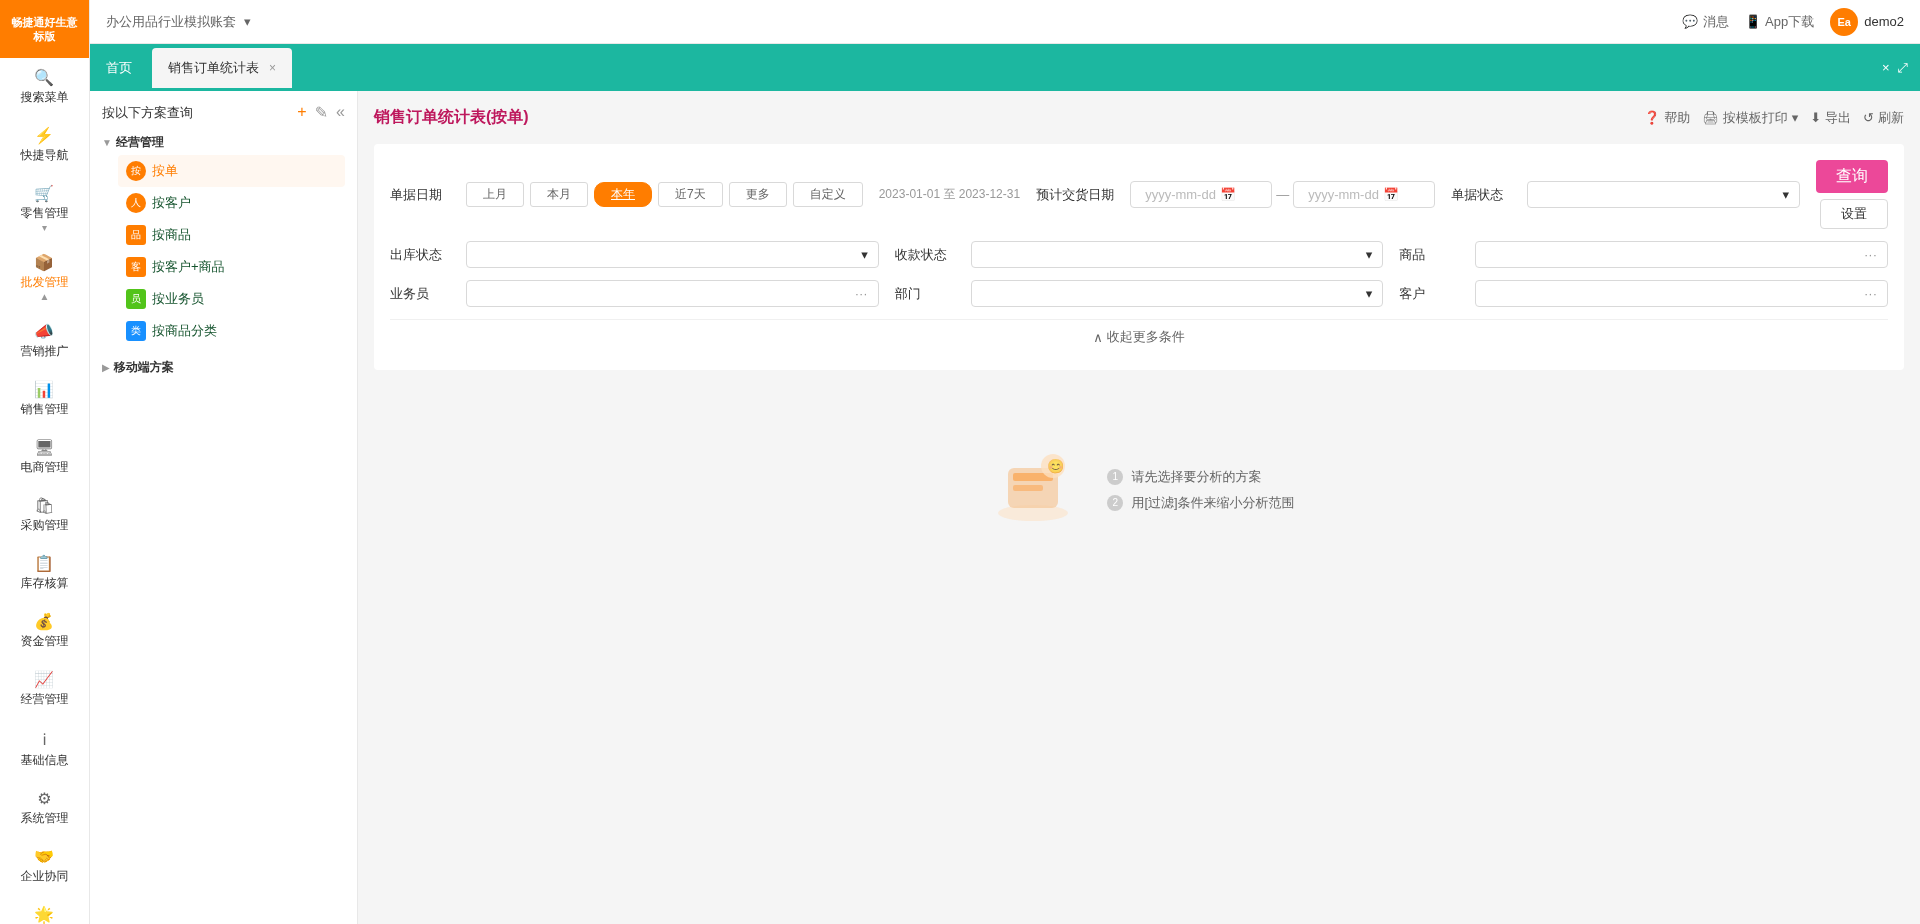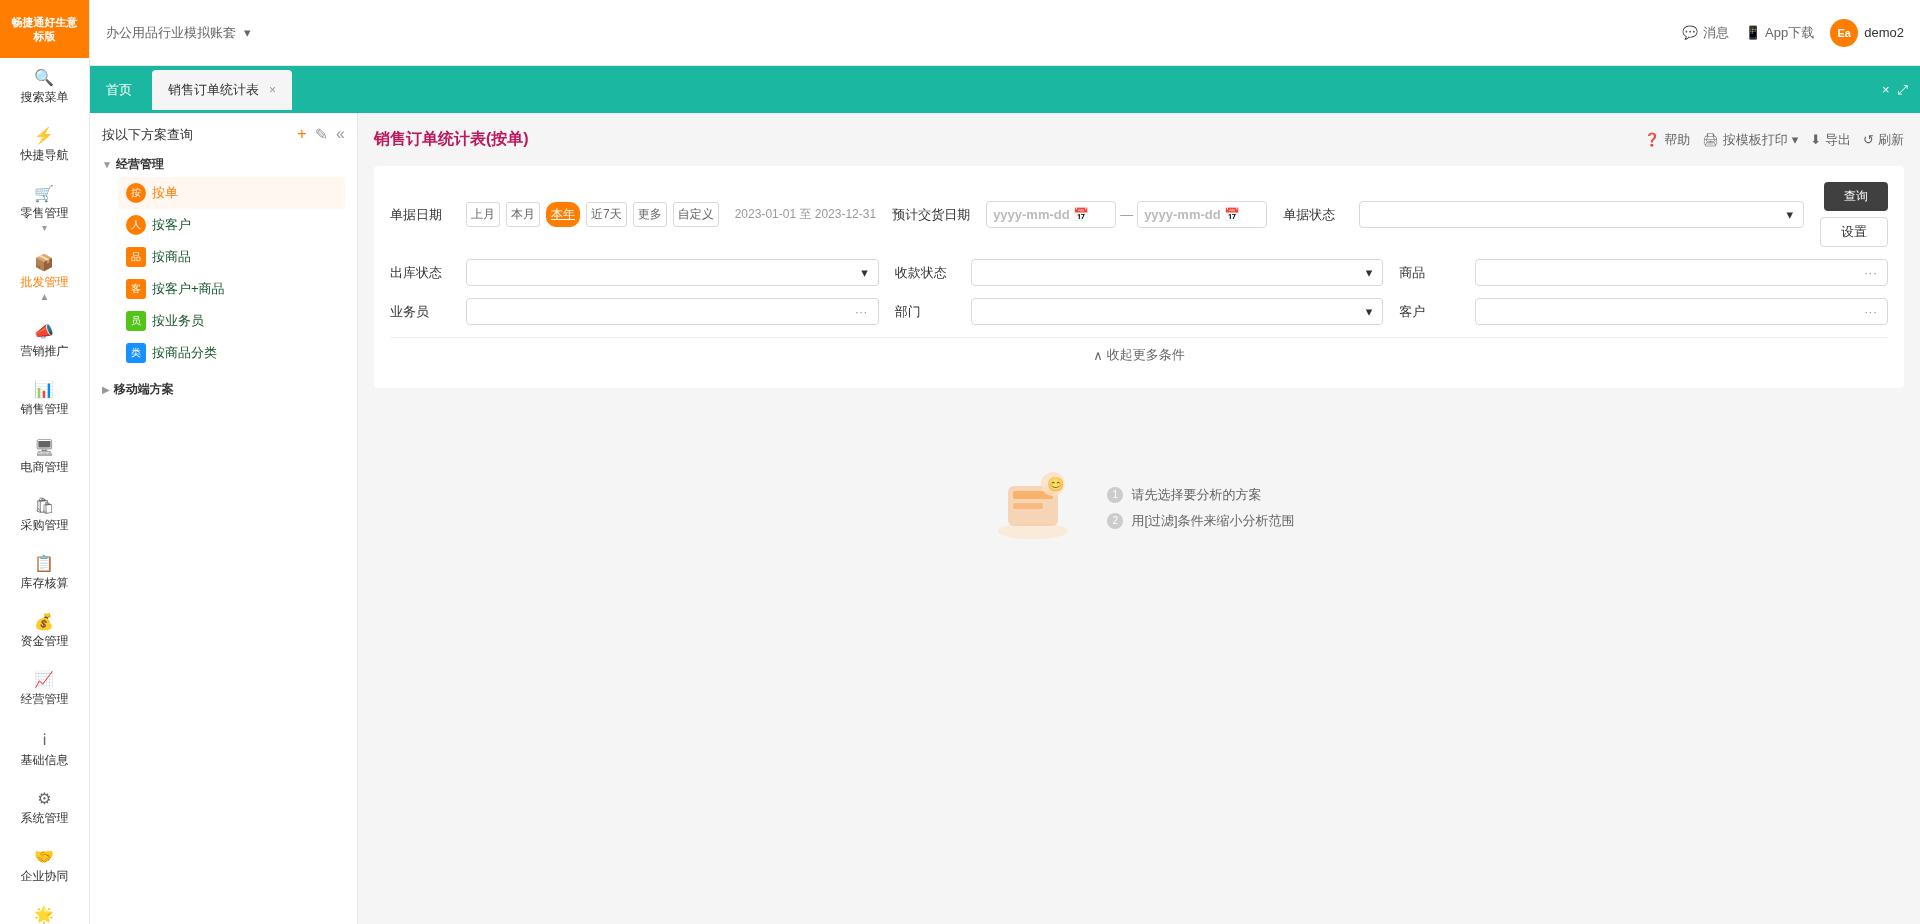--- a/index.html
+++ b/index.html
@@ -14,21 +14,21 @@
     .sidebar-item-label { font-size: 12px; color: #333; margin-top: 2px; }
     .sidebar-item-label.active { color: #ff7d00; }
     .sidebar-item-icon { font-size: 16px; color: #666; }
     .sidebar-item-icon.active { color: #ff7d00; }
     .sidebar-arrow { font-size: 10px; color: #999; }
 
     
     .main { flex: 1; display: flex; flex-direction: column; height: 924px; overflow: hidden; }
 
     
-    .topbar { height: 66px; background: #fff; border-bottom: 1px solid #e8e8e8; display: flex; align-items: center; padding: 0 16px; justify-content: space-between; flex-shrink: 0; }
+    .topbar { height: 44px; background: #fff; border-bottom: 1px solid #e8e8e8; display: flex; align-items: center; padding: 0 16px; justify-content: space-between; flex-shrink: 0; }
     .topbar-left { display: flex; align-items: center; gap: 8px; }
     .topbar-title { font-size: 13px; color: #666; }
     .topbar-dropdown { font-size: 13px; color: #666; cursor: pointer; }
     .topbar-right { display: flex; align-items: center; gap: 16px; }
     .topbar-icon-group { display: flex; align-items: center; gap: 4px; cursor: pointer; color: #666; font-size: 13px; }
     .topbar-user { display: flex; align-items: center; gap: 6px; cursor: pointer; }
     .topbar-avatar { width: 28px; height: 28px; border-radius: 50%; background: #ff7d00; display: flex; align-items: center; justify-content: center; color: #fff; font-size: 11px; font-weight: bold; }
     .topbar-username { font-size: 13px; color: #333; }
 
     
@@ -71,39 +71,39 @@
     .page-header { display: flex; align-items: center; justify-content: space-between; margin-bottom: 16px; }
     .page-title { font-size: 16px; font-weight: bold; color: #be185d; }
     .page-actions { display: flex; align-items: center; gap: 12px; }
     .action-btn { display: flex; align-items: center; gap: 4px; cursor: pointer; color: #666; font-size: 13px; }
 
     
     .filter-section { background: #fff; border-radius: 4px; padding: 16px; margin-bottom: 8px; }
     .filter-row { display: flex; align-items: center; gap: 16px; margin-bottom: 12px; flex-wrap: wrap; }
     .filter-label { font-size: 13px; color: #333; white-space: nowrap; min-width: 60px; }
     .filter-date-group { display: flex; align-items: center; gap: 6px; }
-    .date-btn { padding: 3px 4px; border: 1px solid #d9d9d9; border-radius: 3px; cursor: pointer; font-size: 12px; color: #666; background: #fff; }
+    .date-btn { padding: 3px 16px; border: 1px solid #d9d9d9; border-radius: 3px; cursor: pointer; font-size: 12px; color: #666; background: #fff; }
     .date-btn.active { background: #ff7d00; color: #fff; border-color: #ff7d00; border-radius: 10px; text-decoration: underline; }
     .date-range { font-size: 12px; color: #999; }
     .filter-select { flex: 1; border: 1px solid #d9d9d9; border-radius: 4px; padding: 5px 10px; font-size: 13px; color: #333; background: #fff; display: flex; align-items: center; justify-content: space-between; cursor: pointer; min-width: 160px; }
     .filter-select-placeholder { color: #bbb; }
     .filter-dots { color: #999; cursor: pointer; }
-    .filter-date-input { border: 1px solid #d9d9d9; border-radius: 4px; padding: 5px 6px; font-size: 13px; color: #bbb; background: #fff; width: 130px; display: flex; align-items: center; gap: 4px; font-weight: bold; }
+    .filter-date-input { border: 1px solid #d9d9d9; border-radius: 4px; padding: 5px 14px; font-size: 13px; color: #bbb; background: #fff; width: 142px; display: flex; align-items: center; gap: 4px; }
     .filter-dash { color: #999; }
     .collapse-bar { display: flex; align-items: center; justify-content: center; padding: 8px 0; cursor: pointer; color: #666; font-size: 13px; gap: 4px; border-top: 1px solid #f0f0f0; margin-top: 4px; }
 
     
     .empty-state { display: flex; align-items: center; justify-content: center; flex-direction: row; gap: 24px; padding: 60px 0; }
     .empty-tips { display: flex; flex-direction: column; gap: 8px; }
     .empty-tip { display: flex; align-items: center; gap: 8px; font-size: 13px; color: #666; }
     .tip-num { width: 16px; height: 16px; border-radius: 50%; background: #ccc; color: #fff; font-size: 10px; display: flex; align-items: center; justify-content: center; flex-shrink: 0; }
 
     
     .query-section { display: flex; flex-direction: column; align-items: flex-end; gap: 6px; }
-    .btn-query { background: #404040; color: #fff; border: none; padding: 6px 20px; border-radius: 4px; cursor: pointer; font-size: 12px; }
+    .btn-query { background: #ec4899; color: #fff; border: none; padding: 6px 20px; border-radius: 4px; cursor: pointer; font-size: 16px; }
     .btn-settings { background: #fff; color: #333; border: 1px solid #d9d9d9; padding: 5px 20px; border-radius: 4px; cursor: pointer; font-size: 13px; }
   </style>
 </head>
 <body>
 
 <div class="sidebar">
   <div class="sidebar-logo">
     <div class="sidebar-logo-text">畅捷通好生意</div>
     <div class="sidebar-logo-text">标版</div>
   </div>

